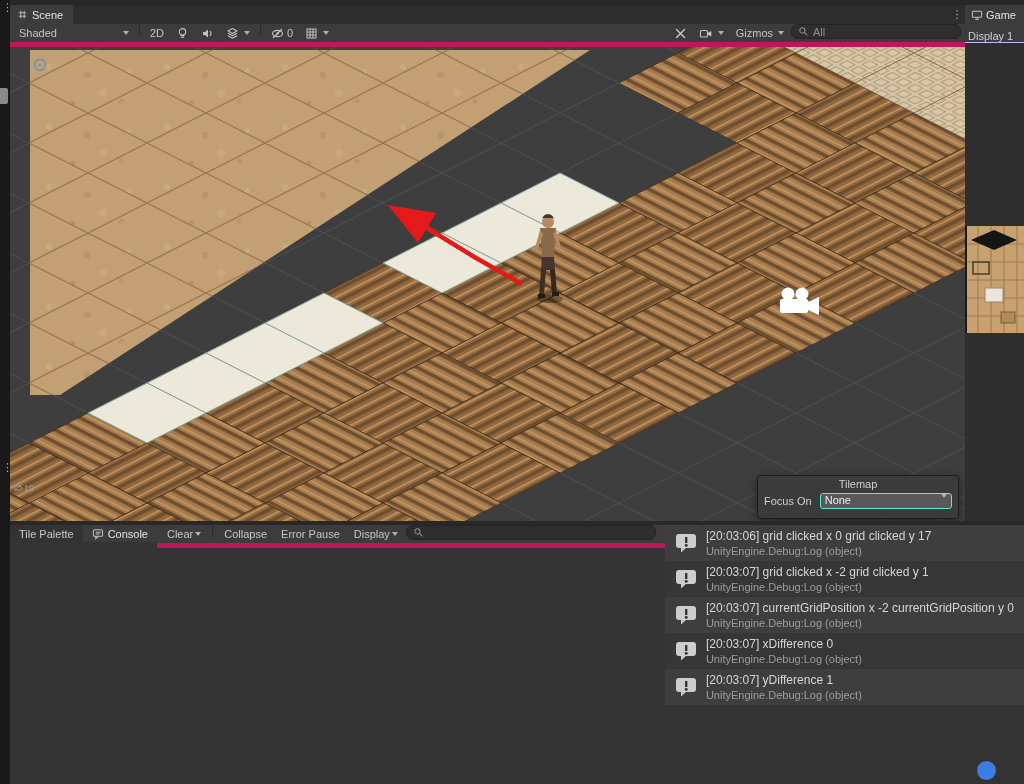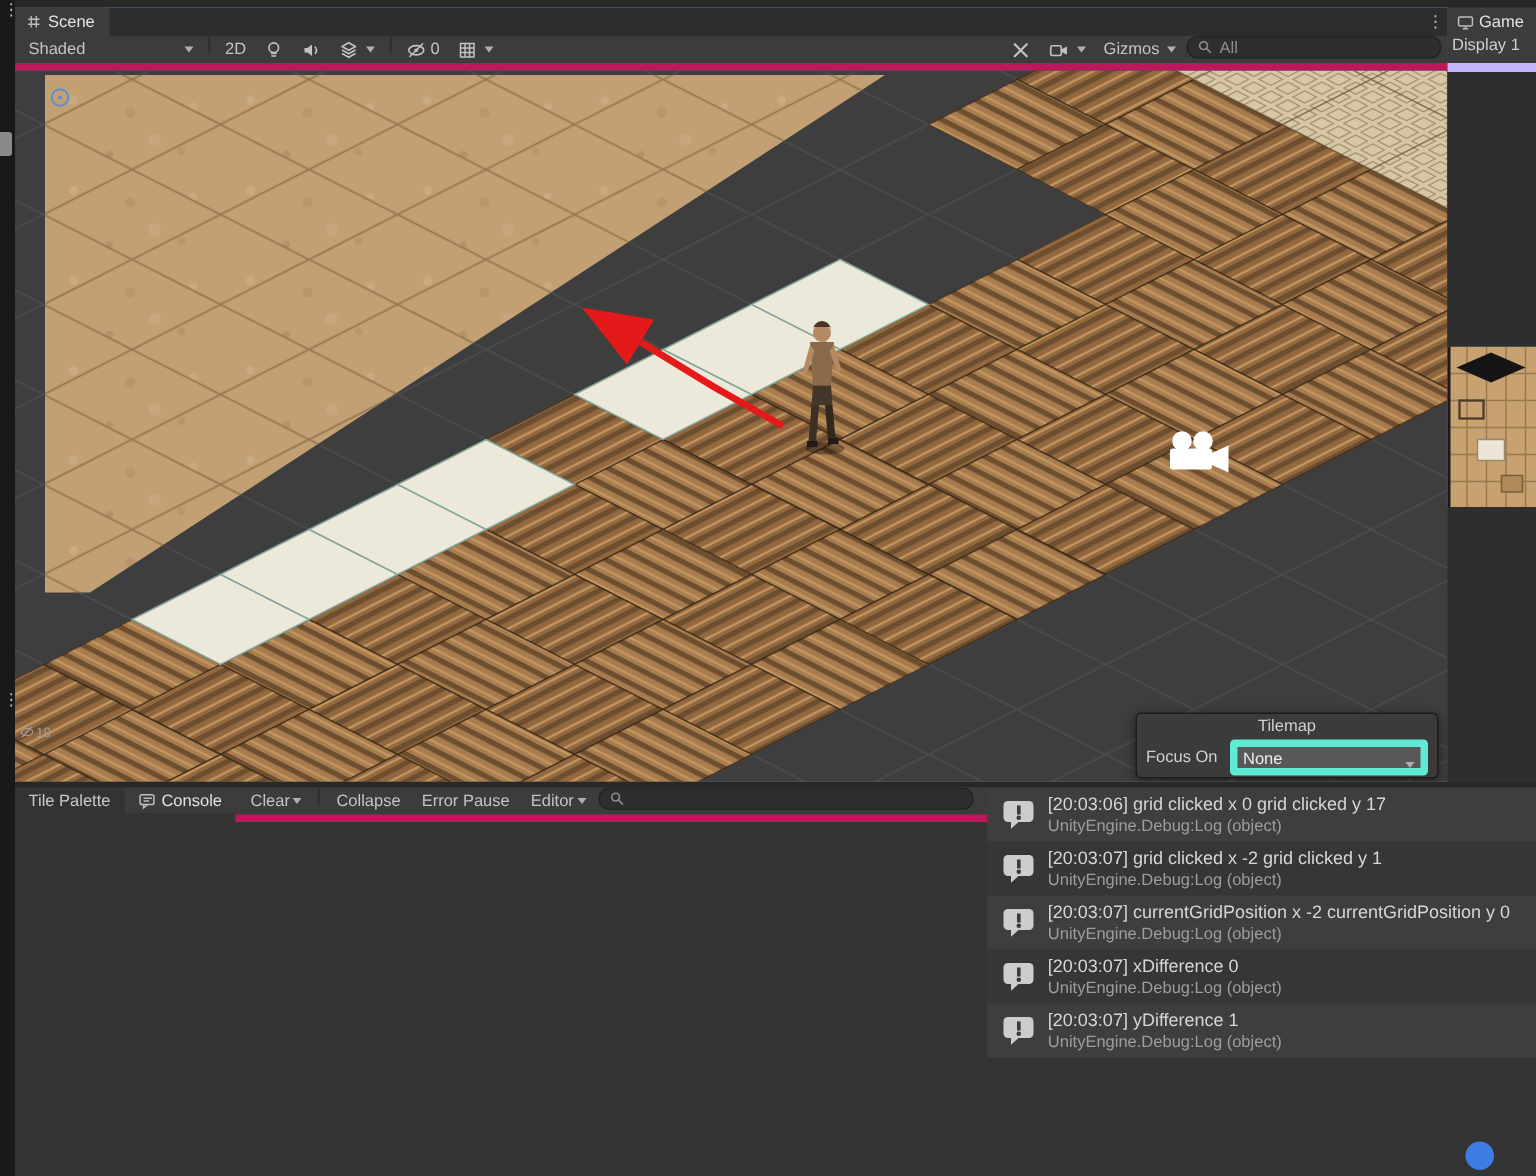--- a/index.html
+++ b/index.html
@@ -31,27 +31,27 @@
   .searchpill{display:flex;align-items:center;gap:4px;height:13px;border-radius:7px;background:#2e2e2e;border:1px solid #242424;padding:0 6px;color:#8f8f8f}
   .icon{display:block}
 
   #viewport{position:relative;flex:1;overflow:hidden;background:#3e3e3e}
   #scene-svg{position:absolute;left:0;top:0}
 
   
   #tilemap-overlay{position:absolute;left:747px;top:428px;width:200px;height:42px;background:#3b3b3b;border:1px solid #1d1d1d;border-radius:4px;box-shadow:0 2px 8px rgba(0,0,0,.45);color:#cfcfcf;z-index:5}
   .ov-title{text-align:center;padding-top:2px;font-size:11px}
   .ov-row{display:flex;align-items:center;padding:3px 6px 0 6px;gap:8px}
-  .ov-select{flex:1;background:#585858;border:5px solid #5eead4;border-radius:3px;height:14px;display:flex;align-items:flex-end;justify-content:space-between;padding:0 4px;color:#ececec;cursor:pointer}
+  .ov-select{flex:1;background:#585858;border:1px solid #5eead4;border-radius:3px;height:14px;display:flex;align-items:flex-start;justify-content:space-between;padding:0 4px;color:#ececec;cursor:pointer}
 
   
   #game-strip{position:absolute;left:965px;top:5px;width:59px;height:516px;background:#2e2e2e;display:flex;flex-direction:column}
   #game-strip .tabbar{height:19px}
   #game-strip .tab{padding:0 6px;gap:3px;width:100%;}
-  #display-bar{height:18px;background:#3c3c3c;border-bottom:6px solid #c4b5fd;display:flex;align-items:flex-start;padding-left:3px;color:#cfcfcf;white-space:nowrap;overflow:hidden}
+  #display-bar{height:18px;background:#3c3c3c;border-bottom:1px solid #c4b5fd;display:flex;align-items:flex-end;padding-left:3px;color:#cfcfcf;white-space:nowrap;overflow:hidden}
   #game-body{position:relative;flex:1;background:#2e2e2e}
   #palette-thumb{position:absolute;left:0;top:183px;width:59px;height:107px}
 
   
   #console-panel{position:absolute;left:10px;top:525px;width:1014px;height:259px;display:flex;background:#343434}
   #console-panel .tabbar{height:17px}
   #console-panel .tab{padding:0 9px;gap:4px}
   .cbtn{display:flex;align-items:center;padding:1px 6px;border-radius:2px;cursor:pointer;white-space:nowrap}
   #console-search{margin-left:auto;margin-right:5px;width:236px}
   #log-list{flex:1;overflow:hidden;background:#333}
@@ -390,21 +390,21 @@
       <span class="caret"></span>
     </div>
     <div class="sep"></div>
     <div class="cbtn">
       <span>Collapse</span>
     </div>
     <div class="cbtn">
       <span>Error Pause</span>
     </div>
     <div class="cbtn">
-      <span>Editor</span>
+      <span>Display</span>
       <span class="caret"></span>
     </div>
     <div class="searchpill" id="console-search">
       <svg class="icon" width="11" height="11" viewBox="0 0 13 13" fill="none" stroke="#8f8f8f" stroke-width="1.2">
         <circle cx="5.2" cy="5.2" r="3.1"></circle>
           <path d="M7.6,7.6 L11,11"></path>
       </svg>
     </div>
   </div>
 

